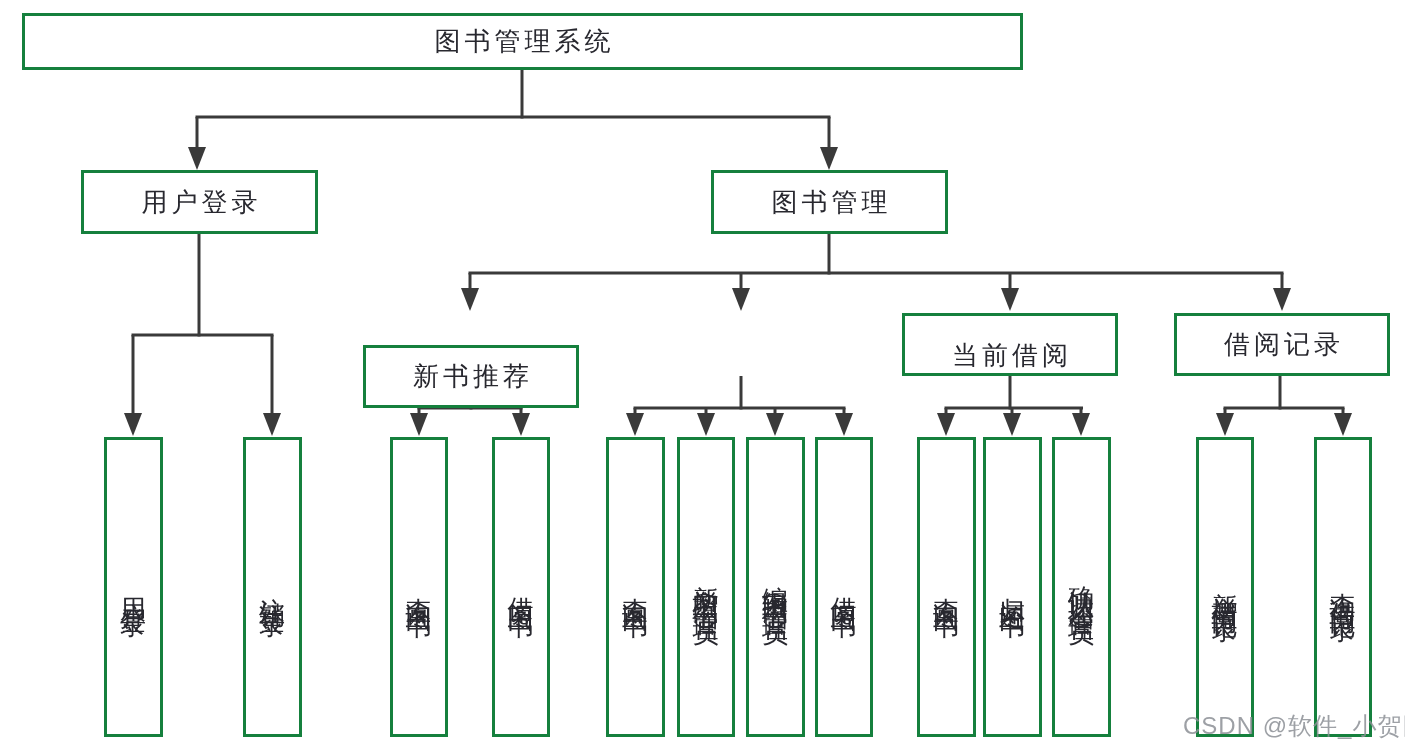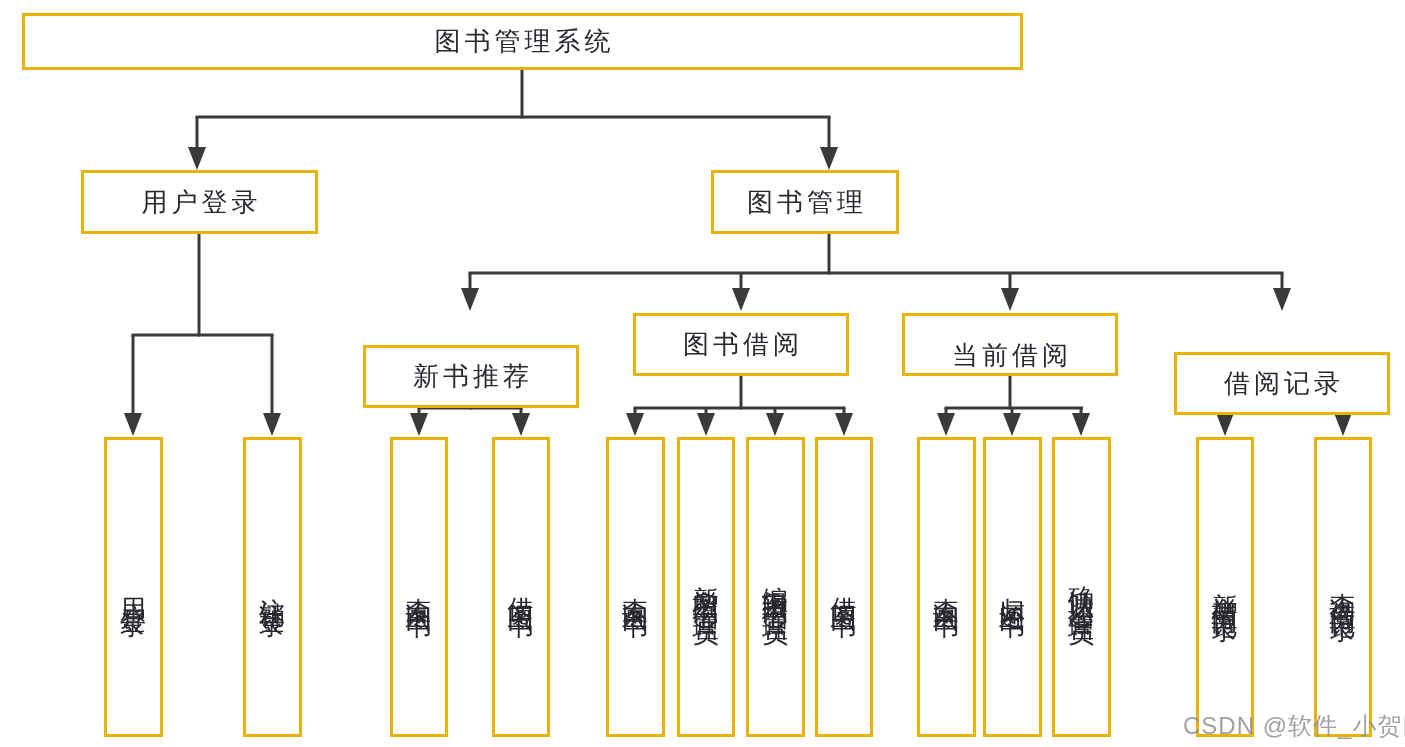--- a/index.html
+++ b/index.html
@@ -20,21 +20,21 @@
     left: 0; top: 0;
     width: 1405px; height: 747px;
     z-index: 1;
   }
   .connectors line { stroke: #3a3a3a; stroke-width: 3; }
   .connectors polygon { fill: #3a3a3a; }
   .box {
     position: absolute;
     box-sizing: border-box;
     background: #ffffff;
-    border: 3px solid #eab308;
+    border: 3px solid #15803d;
     display: flex;
     align-items: center;
     justify-content: center;
     color: #28282f;
     z-index: 2;
   }
   .box .htext {
     font-size: 26px;
     letter-spacing: 4px;
     white-space: nowrap;
@@ -141,34 +141,31 @@
     </g>
   </svg>
 
   <div class="box" style="left:22px; top:13px; width:1001px; height:57px;">
     <span class="htext">图书管理系统</span>
   </div>
 
   <div class="box" style="left:81px; top:170px; width:237px; height:64px;">
     <span class="htext">用户登录</span>
   </div>
-  <div class="box" style="left:711px; top:170px; width:188px; height:64px;">
+  <div class="box" style="left:711px; top:170px; width:237px; height:64px;">
     <span class="htext">图书管理</span>
   </div>
 
   <div class="box" style="left:363px; top:313px; width:216px; height:63px;margin-top:32px;">
     <span class="htext">新书推荐</span>
   </div>
-  <div class="box" style="left:633px; top:313px; width:216px; height:63px;">
-    <span class="htext">图书借阅</span>
-  </div>
   <div class="box" style="left:902px; top:313px; width:216px; height:63px;align-items:flex-end;">
     <span class="htext">当前借阅</span>
   </div>
-  <div class="box" style="left:1174px; top:313px; width:216px; height:63px;margin-top:39px;">
+  <div class="box" style="left:1174px; top:313px; width:216px; height:63px;">
     <span class="htext">借阅记录</span>
   </div>
 
   <div class="box" style="left:104px; top:437px; width:59px; height:300px;">
     <span class="vtext">用户登录</span>
   </div>
   <div class="box" style="left:243px; top:437px; width:59px; height:300px;">
     <span class="vtext">注销登录</span>
   </div>
 

